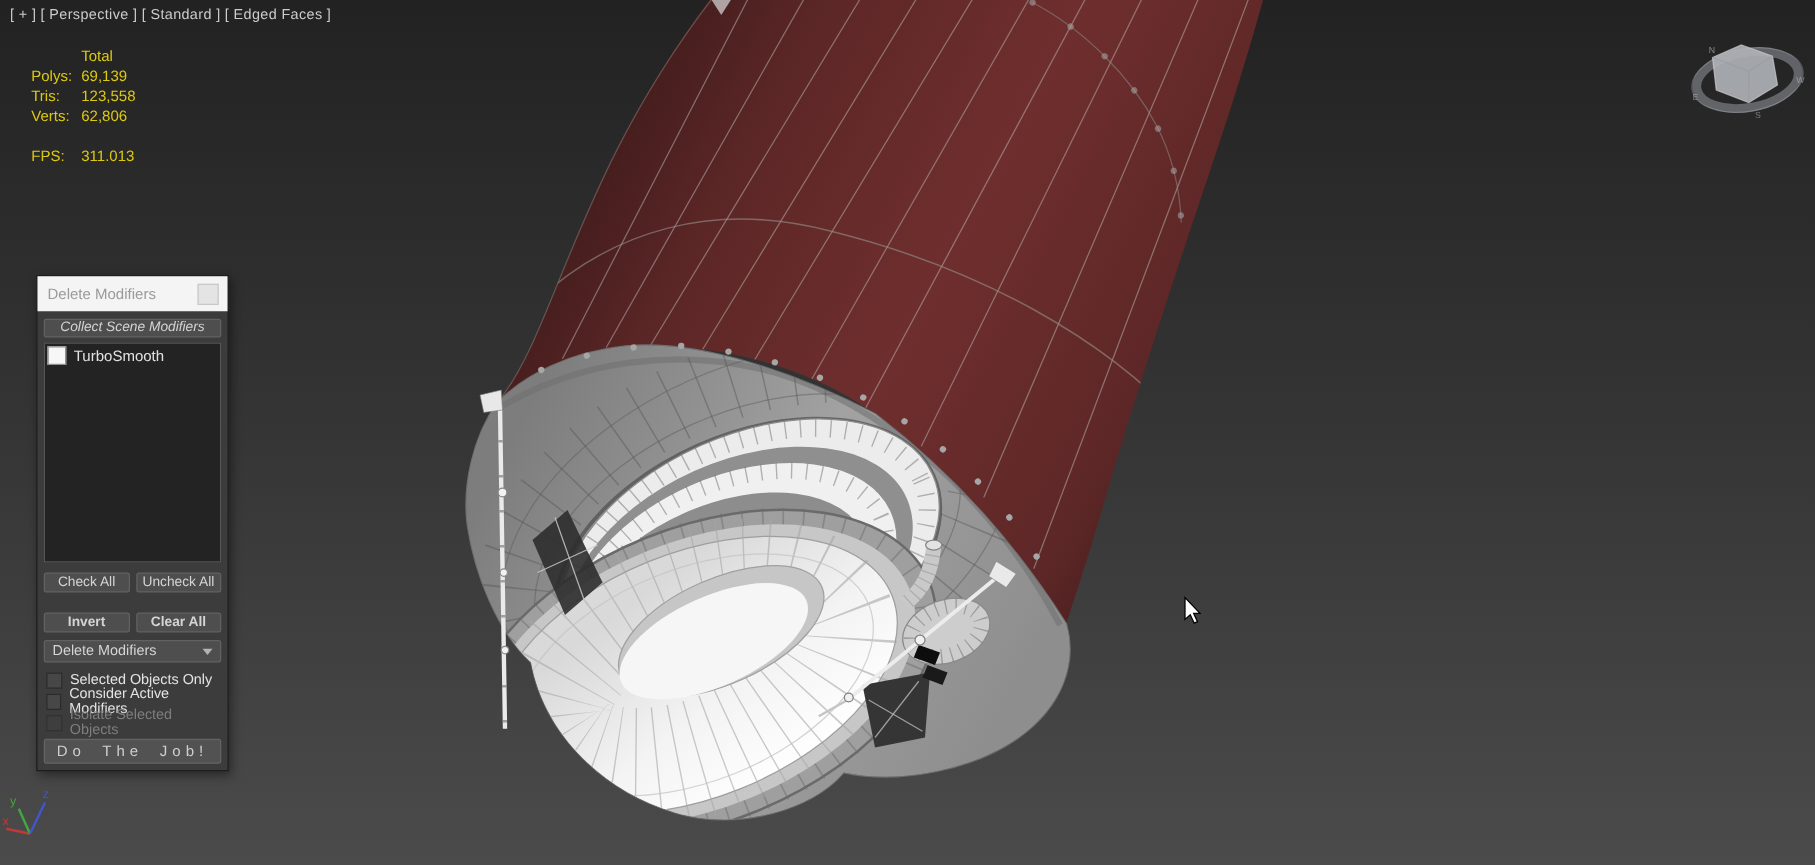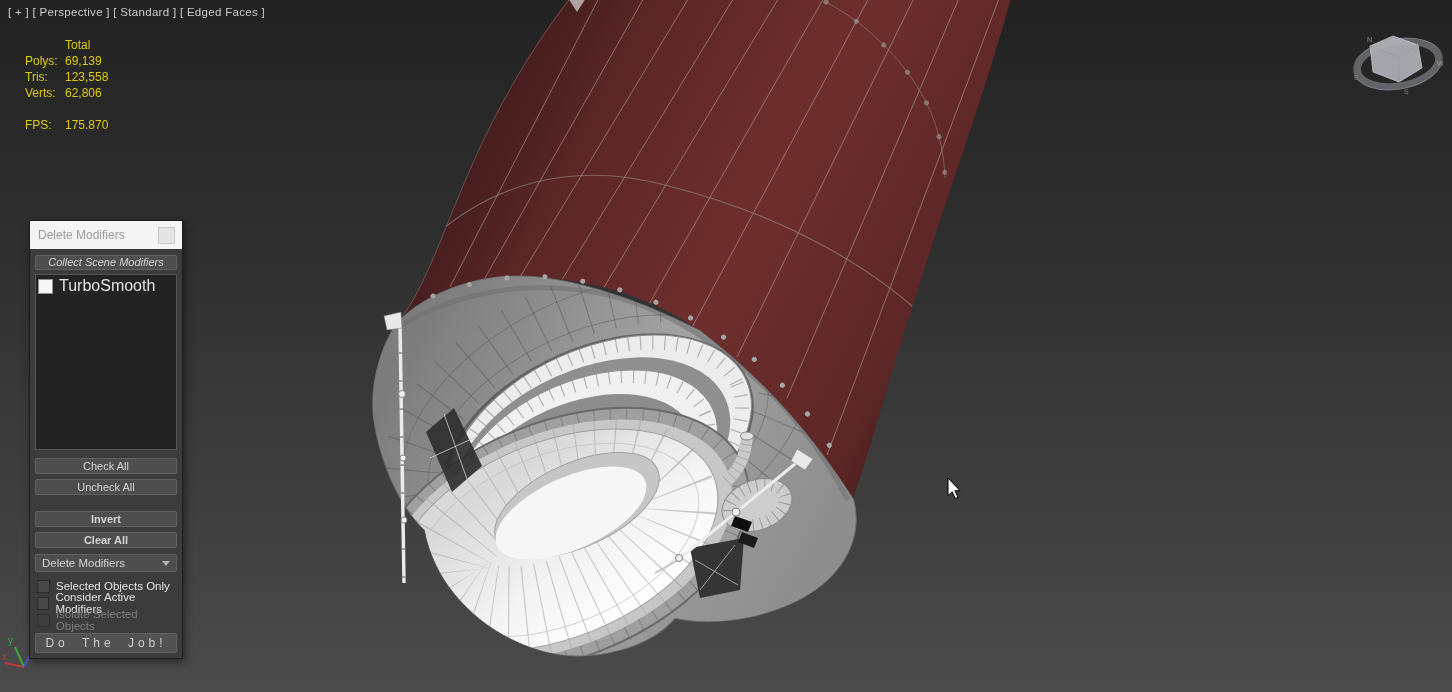--- a/index.html
+++ b/index.html
@@ -22,22 +22,22 @@
   .dlg-title-text{position:absolute;left:8px;top:7px;color:#9a9a9a;font-size:12px;}
   .dlg-title-btn{position:absolute;right:7px;top:6px;width:15px;height:15px;
                  background:#e4e4e4;border:1px solid #c8c8c8;}
   .dlg-body{padding:6px 4px 5px 4px;}
   .mxbtn{background:#4e4e4e;border:1px solid #626262;border-radius:2px;color:#d4d4d4;
          text-align:center;font-size:11px;line-height:13px;height:13px;cursor:default;}
   .collect{margin:0 1px 4px 1px;font-style:italic;}
   .modlist{height:174px;background:#232323;border:1px solid #565656;margin:0 1px;overflow:hidden;}
   .moditem{display:flex;align-items:center;padding:2px 2px;}
   .wcheck{width:13px;height:13px;background:#f7f7f7;border:1px solid #909090;margin-right:6px;}
-  .moditem span{color:#e2e2e2;font-size:16px;}
-  .btnrow{display:flex;gap:5px;margin:8px 1px 0 1px;flex-direction:column;}
+  .moditem span{color:#e2e2e2;font-size:12px;}
+  .btnrow{display:flex;gap:5px;margin:8px 1px 0 1px;}
   .btnrow .mxbtn{flex:1;height:14px;line-height:14px;}
   .btnrow.second{margin-top:16px;font-weight:bold;}
   .drop{position:relative;margin:6px 1px 0 1px;height:16px;background:#4e4e4e;
         border:1px solid #626262;border-radius:2px;line-height:16px;padding-left:6px;
         color:#d4d4d4;font-size:11.5px;cursor:default;}
   .drop-arrow{position:absolute;right:6px;top:6px;width:0;height:0;
               border-left:4px solid transparent;border-right:4px solid transparent;
               border-top:5px solid #b3b3b3;}
   .chkrow{display:flex;align-items:center;height:16px;margin:1px 0 0 3px;color:#e3e3e3;font-size:11.5px;}
   .chkrow .box{width:11px;height:11px;background:#474747;border:1px solid #2a2a2a;margin-right:6px;}
@@ -219,21 +219,21 @@
   </g>
 </svg>
 
 <div class="vp-label">[ + ] [ Perspective ] [ Standard ] [ Edged Faces ]</div>
 
 <div class="stats">
   <div class="srow total"><span class="sv">Total</span></div>
   <div class="srow"><span class="sl">Polys:</span><span class="sv">69,139</span></div>
   <div class="srow"><span class="sl">Tris:</span><span class="sv">123,558</span></div>
   <div class="srow"><span class="sl">Verts:</span><span class="sv">62,806</span></div>
-  <div class="srow fps"><span class="sl">FPS:</span><span class="sv">175.870</span></div>
+  <div class="srow fps"><span class="sl">FPS:</span><span class="sv">311.013</span></div>
 </div>
 
 <div class="dlg">
   <div class="dlg-title">
     <span class="dlg-title-text">Delete Modifiers</span>
     <span class="dlg-title-btn"></span>
   </div>
   <div class="dlg-body">
     <div class="mxbtn collect">Collect Scene Modifiers</div>
     <div class="modlist">

